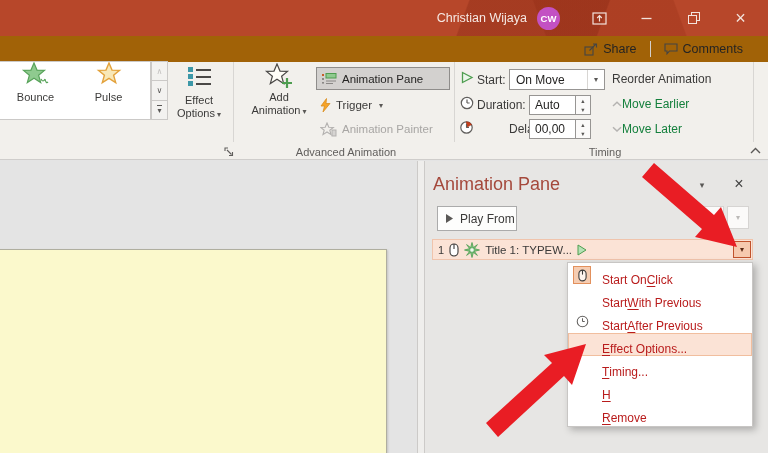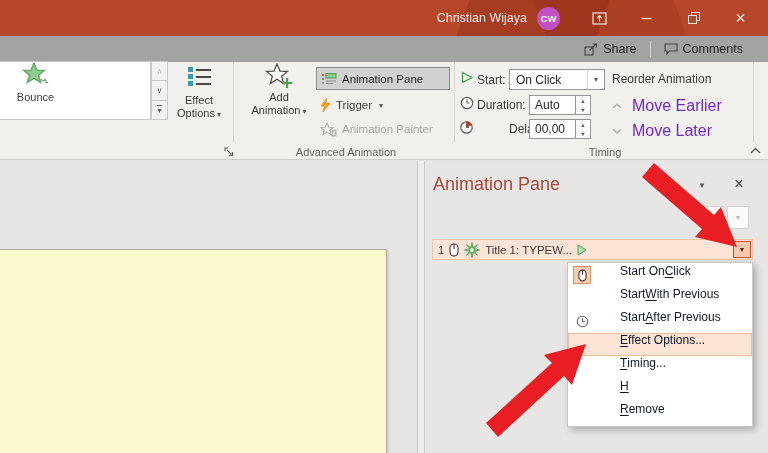--- a/index.html
+++ b/index.html
@@ -13,21 +13,21 @@
     background-image:linear-gradient(110deg,transparent 60%,rgba(120,30,12,.28) 60.2%,rgba(120,30,12,.28) 78%,transparent 78.2%),
       linear-gradient(250deg,transparent 12%,rgba(150,45,20,.30) 12.2%,rgba(150,45,20,.30) 30%,transparent 30.2%);
     display:flex;align-items:center;justify-content:flex-end;padding-right:4px;box-sizing:border-box;}
   .tb-user{color:#F6E9E4;font-size:12.5px;margin-right:10px;}
   .tb-avatar{width:23px;height:23px;border-radius:50%;background:#C351C3;color:#fff;
     font-size:9.5px;font-weight:bold;display:flex;align-items:center;justify-content:center;margin-right:16px;}
   .tb-btn{width:47px;height:36px;display:flex;align-items:center;justify-content:center;color:#F3E3DC;font-size:14px;}
   .tb-btn svg{display:block;}
 
   
-  .sharebar{left:0;top:36px;width:768px;height:26px;background:#a3a3a3;
+  .sharebar{left:0;top:36px;width:768px;height:26px;background:#a16207;
     display:flex;align-items:center;justify-content:flex-end;}
   .act-btn{display:flex;align-items:center;gap:5px;font-size:12.5px;color:#252423;padding:0 13px;height:24px;}
   .act-div{width:1px;height:16px;background:#D2D0CE;}
   .sharebar .endpad{width:12px;}
 
   
   .ribbon-strip{left:0;top:62px;width:768px;height:98px;background:#F2F0EC;border-top:0;border-bottom:1px solid #CFCDCB;box-sizing:border-box;}
   .gallery-box{left:-2px;top:61px;width:153px;height:59px;background:#fff;border:1px solid #CBC9C7;box-sizing:border-box;display:flex;}
   .gal-item{width:73px;height:100%;display:flex;flex-direction:column;align-items:center;justify-content:flex-start;box-sizing:border-box;}
   .gal-item .lbl{font-size:11px;color:#3B3A39;margin-top:3px;}
@@ -57,21 +57,21 @@
 
   .tm-lbl{font-size:12px;color:#3B3A39;}
   .combo{left:509px;top:69px;width:96px;height:21px;background:#fff;border:1px solid #979593;box-sizing:border-box;
     display:flex;align-items:center;}
   .combo .val{flex:1;font-size:12px;color:#201F1E;padding-left:6px;}
   .combo .arr{width:16px;height:100%;display:flex;align-items:center;justify-content:center;font-size:8px;color:#5A5856;border-left:1px solid #D8D6D3;}
   .field{background:#fff;border:1px solid #979593;box-sizing:border-box;font-size:12px;color:#201F1E;
     display:flex;align-items:center;padding-left:5px;}
   .spin{border:1px solid #979593;border-left:none;box-sizing:border-box;background:#FBFAF9;display:flex;flex-direction:column;}
   .spin span{flex:1;display:flex;align-items:center;justify-content:center;font-size:6.5px;color:#5A5856;}
-  .mv-btn{display:flex;align-items:center;gap:10px;font-size:16px;color:#6d28d9;}
+  .mv-btn{display:flex;align-items:center;gap:0;font-size:12px;color:#15803d;}
   .collapse-btn{left:746px;top:143px;width:18px;height:15px;display:flex;align-items:center;justify-content:center;}
 
   
   .workspace{left:0;top:161px;width:417px;height:292px;background:#E4E4E4;}
   .slide{left:-25px;top:249px;width:410px;height:215px;background:#FBF9CC;border:1px solid #AFAE9F;box-shadow:1px 1px 2px rgba(0,0,0,.15);}
   .splitter{left:417px;top:161px;width:8px;height:292px;background:#EFEEEC;border-left:1px solid #CCCAC8;border-right:1px solid #CCCAC8;box-sizing:border-box;}
 
   
   .pane{left:425px;top:161px;width:343px;height:292px;background:#E7E6E4;}
   .pane-title{left:8px;top:13px;font-size:18px;color:#A5493C;}
@@ -84,21 +84,21 @@
   .anim-item{left:7px;top:78px;width:321px;height:21px;background:#FBE3D6;border:1px solid #F0C4AC;box-sizing:border-box;
     display:flex;align-items:center;gap:5px;padding-left:5px;}
   .anim-item .idx{font-size:11px;color:#3B3A39;}
   .anim-item .lbl{font-size:11.5px;color:#3B3A39;}
   .row-dd{position:absolute;right:1px;top:1px;width:18px;height:17px;background:#F6C9AE;border:1px solid #C0522C;box-sizing:border-box;
     display:flex;align-items:center;justify-content:center;font-size:8px;color:#5A2A14;}
 
   
   .ctx-menu{left:142px;top:101px;width:186px;background:#fff;border:1px solid #C8C6C4;box-sizing:border-box;
     box-shadow:3px 3px 7px rgba(0,0,0,.25);padding:1px 0;}
-  .mi{position:relative;height:23px;display:flex;align-items:flex-start;padding-left:52px;font-size:12px;color:#0f172a;}
+  .mi{position:relative;height:23px;display:flex;align-items:flex-end;padding-left:34px;font-size:12px;color:#b91c1c;}
   .mi.hl{background:#FBE3D6;box-shadow:inset 0 0 0 1px #F1BE9E;}
   .mi .ic-box{position:absolute;left:5px;top:2px;width:18px;height:18px;background:#F6CDB2;box-shadow:inset 0 0 0 1px #E2905C;
     display:flex;align-items:center;justify-content:center;}
   .mi .ic-plain{position:absolute;left:8px;top:5px;}
   .accel{text-decoration:underline;text-underline-offset:2px;}
 
   
   .arrows{left:0;top:0;width:768px;height:453px;z-index:60;pointer-events:none;}
 </style>
 </head>
@@ -149,20 +149,26 @@
 
   <div class="abs ribbon-strip"></div>
 
   <div class="abs gallery-box">
     <div class="gal-item">
       <svg width="30" height="26" viewBox="0 0 30 26">
         <path d="M13 1 L16 8.1 L23.5 8.4 L17.6 13.2 L19.7 20.6 L13 16.3 L6.3 20.6 L8.4 13.2 L2.5 8.4 L10 8.1 Z" fill="#8FCA8F" stroke="#58A35A" stroke-width="1.2"></path>
         <path d="M20 17 q2 4 4 0 M24 17 q1 5 3 3" fill="none" stroke="#58A35A" stroke-width="1.2"></path>
       </svg>
       <span class="lbl">Bounce</span>
+    </div>
+    <div class="gal-item">
+      <svg width="30" height="26" viewBox="0 0 30 26">
+        <path d="M15 1 L18 8.1 L25.5 8.4 L19.6 13.2 L21.7 20.6 L15 16.3 L8.3 20.6 L10.4 13.2 L4.5 8.4 L12 8.1 Z" fill="#F8E8B8" stroke="#E3A23C" stroke-width="1.4"></path>
+      </svg>
+      <span class="lbl">Pulse</span>
     </div>
   </div>
   <div class="abs gal-scroll">
     <span class="gs-btn">∧</span>
     <span class="gs-btn">∨</span>
     <span class="gs-btn">
       <span class="gs-more-glyph">▾</span>
     </span>
   </div>
 
@@ -230,21 +236,21 @@
     <span>Animation Painter</span>
   </div>
 
   <div class="abs divider-v" style="left:454px;top:62px;height:80px;"></div>
 
   <svg class="abs" style="left:461px;top:71px;" width="13" height="13" viewBox="0 0 13 13">
     <path d="M1.5 1.5 L11 6.5 L1.5 11.5 Z" fill="#EAF6EA" stroke="#4E9D50" stroke-width="1.3"></path>
   </svg>
   <span class="abs tm-lbl" style="left:477px;top:73px;">Start:</span>
   <div class="abs combo">
-    <span class="val">On Click</span>
+    <span class="val">On Move</span>
     <span class="arr">▾</span>
   </div>
 
   <svg class="abs" style="left:460px;top:96px;" width="14" height="14" viewBox="0 0 14 14">
     <circle cx="7" cy="7" r="5.7" fill="#fff" stroke="#605E5C" stroke-width="1.2"></circle>
     <path d="M7 7 V3.4 M7 7 H9.6" fill="none" stroke="#605E5C" stroke-width="1.2"></path>
   </svg>
   <span class="abs tm-lbl" style="left:477px;top:98px;">Duration:</span>
   <div class="abs field" style="left:529px;top:95px;width:47px;height:20px;">
     <span>Auto</span>
@@ -292,20 +298,26 @@
 
   <div class="abs workspace"></div>
   <div class="abs slide"></div>
   <div class="abs splitter"></div>
 
   <div class="abs pane">
     <span class="abs pane-title">Animation Pane</span>
     <span class="abs pane-menu-btn">▾</span>
     <span class="abs pane-close-btn">×</span>
 
+    <div class="abs play-from">
+      <svg width="9" height="11" viewBox="0 0 9 11">
+        <path d="M1 1 L8 5.5 L1 10 Z" fill="#5A5856"></path>
+      </svg>
+      <span>Play From</span>
+    </div>
     <span class="abs pane-reorder" style="left:277px;top:45px;">▴</span>
     <span class="abs pane-reorder" style="left:302px;top:45px;">▾</span>
 
     <div class="abs anim-item">
       <span class="idx">1</span>
       <svg width="10" height="14" viewBox="0 0 10 14">
         <rect x="1" y="1" width="8" height="12" rx="4" fill="#fff" stroke="#3B3A39" stroke-width="1.1"></rect>
         <line x1="5" y1="1" x2="5" y2="6" stroke="#3B3A39" stroke-width="1.1"></line>
       </svg>
       <svg width="16" height="16" viewBox="0 0 16 16">

